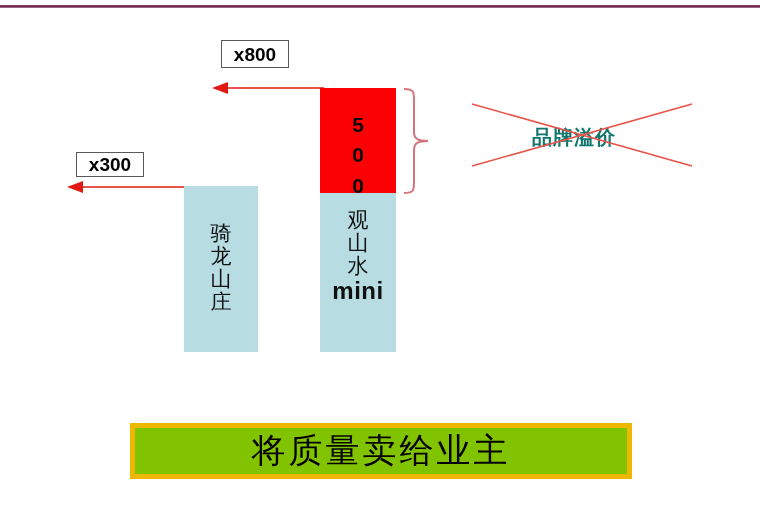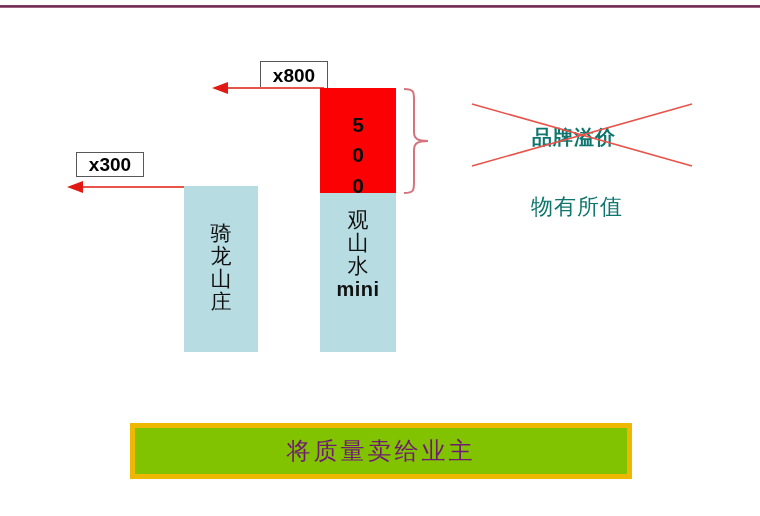--- a/index.html
+++ b/index.html
@@ -42,24 +42,23 @@
     color: #000000;
     text-align: center;
     line-height: 1;
     display: flex;
     align-items: center;
     justify-content: center;
     letter-spacing: 0px;
   }
   #callout-800 {
     left: 221px;
-    top: 61px;
+    top: 40px;
     width: 68px;
     height: 28px;
-    margin-left: 39px;
   }
   #callout-300 {
     left: 76px;
     top: 152px;
     width: 68px;
     height: 25px;
   }
 
   
   .arrow-svg {
@@ -111,21 +110,21 @@
     font-family: "Liberation Serif", "DejaVu Serif", serif;
   }
   #bar-right-label {
     top: 16px;
     font-size: 21px;
     font-family: "Liberation Serif", "DejaVu Serif", serif;
   }
   #bar-right-label .latin {
     font-family: "Liberation Sans", "DejaVu Sans", sans-serif;
     font-weight: bold;
-    font-size: 20px;
+    font-size: 24px;
     letter-spacing: 0.5px;
   }
   #premium-value {
     top: 22px;
     font-family: "Liberation Sans", "DejaVu Sans", sans-serif;
     font-weight: bold;
     font-size: 21px;
     color: #0b0b0b;
     line-height: 1.45;
   }
@@ -175,22 +174,22 @@
     height: 56px;
     box-sizing: border-box;
     background: #82c300;
     border: 5px solid #eeb700;
     display: flex;
     align-items: center;
     justify-content: center;
   }
   #banner-text {
     font-family: "Liberation Serif", "DejaVu Serif", serif;
-    font-size: 24px;
-    color: #701a75;
+    font-size: 34px;
+    color: #000000;
     letter-spacing: 3px;
     line-height: 1;
   }
 </style>
 </head>
 <body>
 
 <div id="slide">
 
   <div class="top-rule"></div>
@@ -239,19 +238,18 @@
     <path d="M4,3 C14,3 14,6 14,14 L14,46 C14,53 18,55 28,55 C18,55 14,57 14,64 L14,96 C14,104 14,107 4,107" fill="none" stroke="#d4747c" stroke-width="2"></path>
   </svg>
 
   <div class="anno" id="anno-premium">品牌溢价</div>
 
   <svg id="cross-out" viewBox="0 0 224 66">
     <line x1="2" y1="2" x2="222" y2="64" stroke="#e8534a" stroke-width="1.6"></line>
     <line x1="2" y1="64" x2="222" y2="2" stroke="#e8534a" stroke-width="1.6"></line>
   </svg>
 
-  <div class="anno" id="anno-value">物有所值</div>
 
   <div id="banner">
     <span id="banner-text">将质量卖给业主</span>
   </div>
 
 </div>
 
 </body></html>

